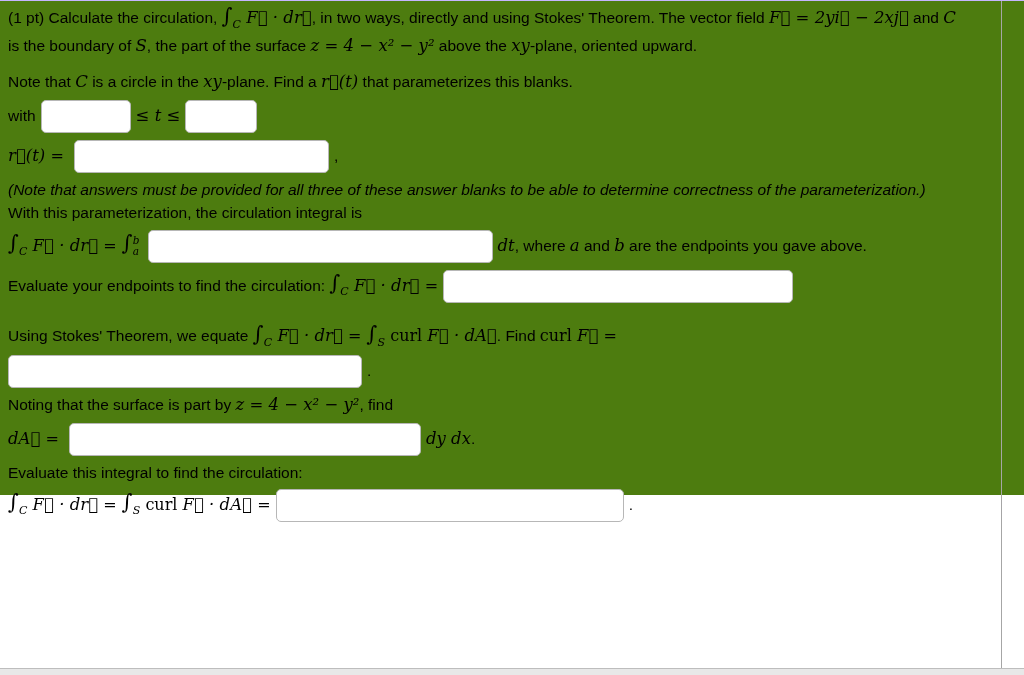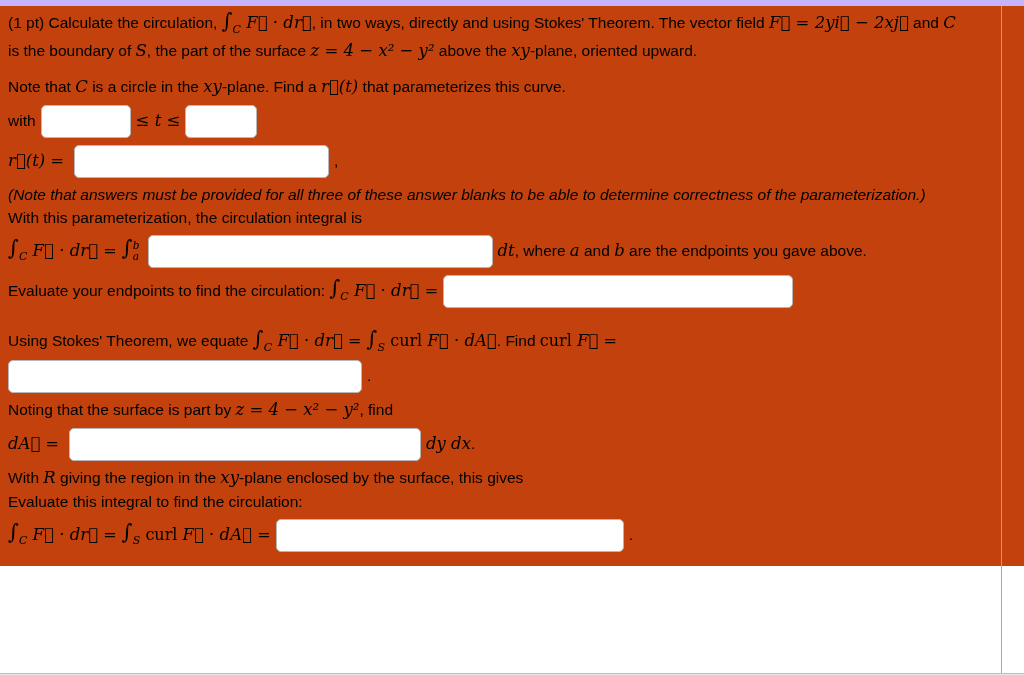--- a/index.html
+++ b/index.html
@@ -2,22 +2,22 @@
 <html style="--input_border: #b7b7b7; --divider: #a6a6a6; --bottom_bar: #e8e8e8; --page_bg: #ffffff; --text: #000000;"><head>
 <meta charset="utf-8">
 <style>
   html, body { margin:0; padding:0; }
   body {
     width:1024px; height:675px; overflow:hidden;
     background:#ffffff; color:#000;
     font-family:"Liberation Sans", sans-serif;
     font-size:15.5px;
   }
-  .page { position:relative; width:1024px; height:566px; box-sizing:border-box;
-          border-top:6px solid #c4b5fd; background:#c2410c; }
+  .page { position:relative; width:1024px; height:495px; box-sizing:border-box;
+          border-top:1px solid #c4b5fd; background:#4d7c0f; }
   .content { padding:5px 34px 0 8px; width:998px; box-sizing:border-box; }
   .para { margin:0; line-height:1.5; }
   .para.sp-after { margin-bottom:12px; }
   .row { margin:3px 0; line-height:1.4; }
   .txt { font-family:"Liberation Sans", sans-serif; }
   .note { font-style:italic; }
   .math { font-family:"DejaVu Serif", serif; font-style:italic; font-size:16.5px; }
   .mrm  { font-family:"DejaVu Serif", serif; font-style:normal; font-size:16px; }
   .int-s { font-family:"DejaVu Serif", serif; font-style:normal; font-size:21px; line-height:1; }
   .int-sub { font-family:"DejaVu Serif", serif; font-style:italic; font-size:11px; vertical-align:-5px; }
@@ -36,21 +36,21 @@
                 box-sizing:border-box; }
 </style>
 </head>
 <body>
 
 <div class="page">
   <div class="content">
 
     <p class="para sp-after"><span class="txt">(1 pt) Calculate the circulation, </span><span><span class="int-s">∫</span><span class="int-sub">C</span></span><span class="math"> F⃗ · dr⃗</span><span class="txt">, in two ways, directly and using Stokes' Theorem. The vector field </span><span class="math">F⃗ = 2yi⃗ − 2xj⃗</span><span class="txt"> and </span><span class="math">C</span><span class="txt"> is the boundary of </span><span class="math">S</span><span class="txt">, the part of the surface </span><span class="math">z = 4 − x² − y²</span><span class="txt"> above the </span><span class="math">xy</span><span class="txt">-plane, oriented upward.</span></p>
 
-    <p class="para"><span class="txt">Note that </span><span class="math">C</span><span class="txt"> is a circle in the </span><span class="math">xy</span><span class="txt">-plane. Find a </span><span class="math">r⃗(t)</span><span class="txt"> that parameterizes this curve.</span></p>
+    <p class="para"><span class="txt">Note that </span><span class="math">C</span><span class="txt"> is a circle in the </span><span class="math">xy</span><span class="txt">-plane. Find a </span><span class="math">r⃗(t)</span><span class="txt"> that parameterizes this blanks.</span></p>
 
     <div class="row"><span class="txt">with</span><input type="text" class="ans" style="width: 90px;" value=""><span class="math">≤ t ≤</span><input type="text" class="ans" style="width: 72px;" value=""></div>
 
     <div class="row"><span class="math">r⃗(t)</span><span class="mrm"> = </span><input type="text" class="ans" style="width: 255px;" value=""><span class="txt">,</span></div>
 
     <p class="para note">(Note that answers must be provided for all three of these answer blanks to be able to determine correctness of the parameterization.)</p>
 
     <p class="para">With this parameterization, the circulation integral is</p>
 
     <div class="row"><span><span class="int-s">∫</span><span class="int-sub">C</span></span><span class="math"> F⃗ · dr⃗ </span><span class="mrm">= </span><span><span class="int-s">∫</span><span class="stack"><span>b</span><span>a</span></span></span><input type="text" class="ans" style="width: 345px;" value=""><span class="math">dt</span><span class="txt">, where </span><span class="math">a</span><span class="txt"> and </span><span class="math">b</span><span class="txt"> are the endpoints you gave above.</span></div>
@@ -60,21 +60,20 @@
     <div class="gap"></div>
 
     <div class="row"><span class="txt">Using Stokes' Theorem, we equate </span><span><span class="int-s">∫</span><span class="int-sub">C</span></span><span class="math"> F⃗ · dr⃗ </span><span class="mrm">= </span><span><span class="int-s">∫</span><span class="int-sub">S</span></span><span class="mrm"> curl </span><span class="math">F⃗ · dA⃗</span><span class="txt">. Find </span><span class="mrm">curl </span><span class="math">F⃗</span><span class="mrm"> =</span></div>
 
     <div class="row"><input type="text" class="ans" style="width: 354px; margin-left: 0px;" value=""><span class="txt">.</span></div>
 
     <p class="para"><span class="txt">Noting that the surface is part by </span><span class="math">z = 4 − x² − y²</span><span class="txt">, find</span></p>
 
     <div class="row"><span class="math">dA⃗</span><span class="mrm"> = </span><input type="text" class="ans" style="width: 352px;" value=""><span class="math">dy dx</span><span class="txt">.</span></div>
 
-    <p class="para"><span class="txt">With </span><span class="math">R</span><span class="txt"> giving the region in the </span><span class="math">xy</span><span class="txt">-plane enclosed by the surface, this gives</span></p>
 
 
     <p class="para">Evaluate this integral to find the circulation:</p>
 
     <div class="row"><span><span class="int-s">∫</span><span class="int-sub">C</span></span><span class="math"> F⃗ · dr⃗ </span><span class="mrm">= </span><span><span class="int-s">∫</span><span class="int-sub">S</span></span><span class="mrm"> curl </span><span class="math">F⃗ · dA⃗ </span><span class="mrm">=</span><input type="text" class="ans" style="width: 348px;" value=""><span class="txt">.</span></div>
 
   </div>
 
   <div class="right-divider"></div>
   <div class="bottom-bar"></div>

